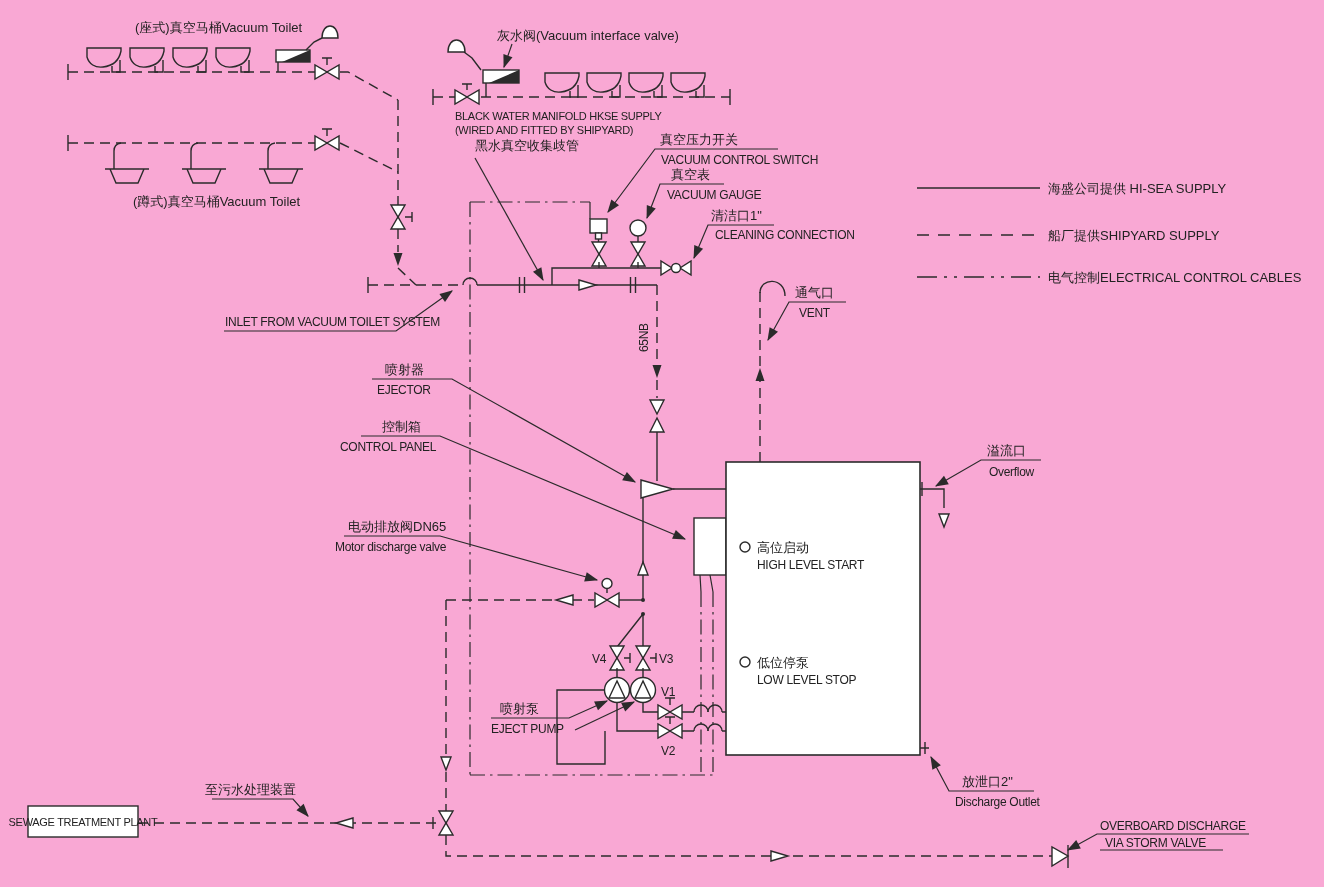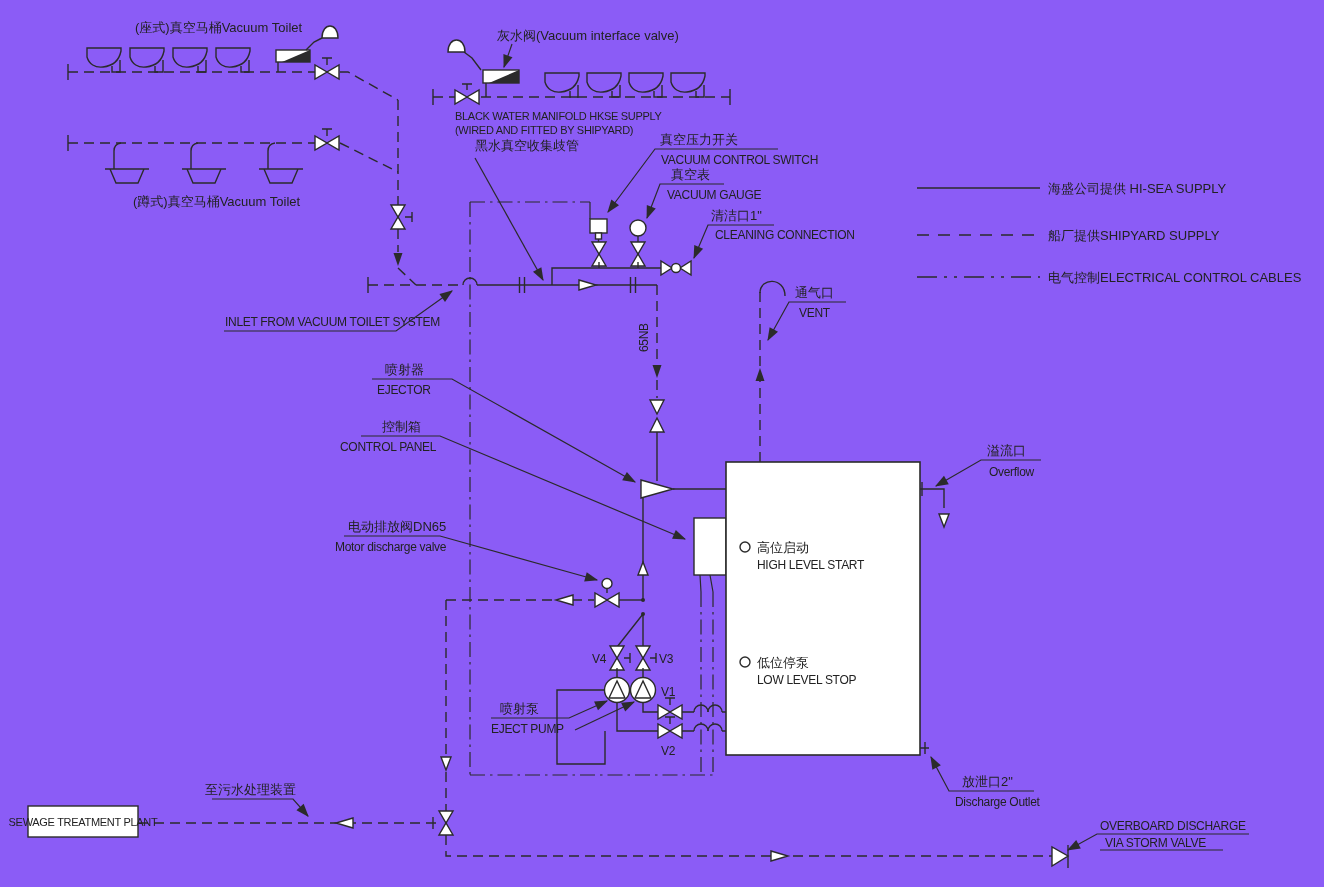--- a/index.html
+++ b/index.html
@@ -1,16 +1,16 @@
 <!DOCTYPE html>
 <html><head>
 <meta charset="utf-8">
 <style>
   html,body{margin:0;padding:0;background:#ffffff;}
-  .stage{position:relative;width:1324px;height:887px;background:#8b5cf6;overflow:hidden;text-align:center;}
+  .stage{position:relative;width:1324px;height:887px;background:#f9a8d4;overflow:hidden;text-align:center;}
   svg text{font-family:"Liberation Sans","DejaVu Sans",sans-serif;fill:#222;}
   .ln{stroke:#2b2b2b;stroke-width:1.4;fill:none;}
   .lnthin{stroke:#2b2b2b;stroke-width:1.2;fill:none;}
   .dash{stroke-dasharray:10 6;}
   .elec{stroke-dasharray:15 5 2.5 5;}
   .elec3{stroke-dasharray:20 7 3 7 3 7;}
   .wfill{fill:#ffffff;stroke:#2b2b2b;stroke-width:1.4;}
   .bfill{fill:#2b2b2b;stroke:none;}
   .t13{font-size:13px;}
   .t12{font-size:12px;letter-spacing:-0.3px;}

